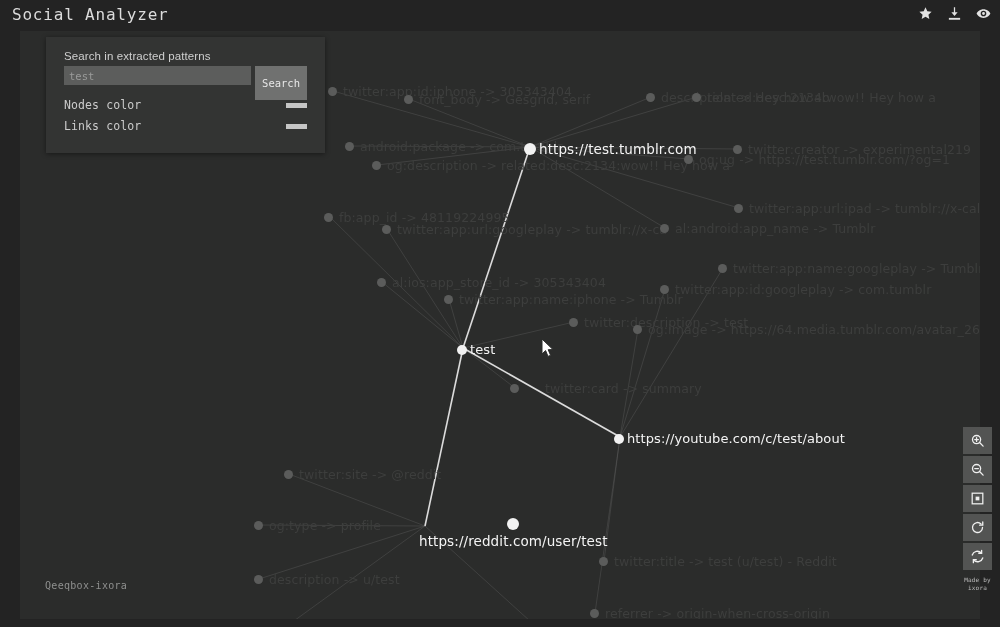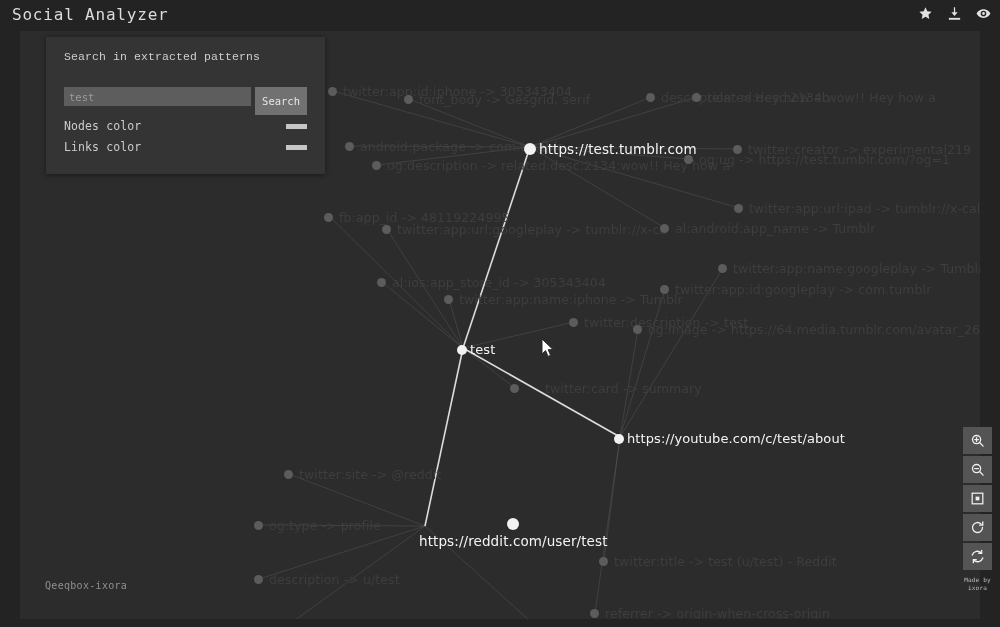--- a/index.html
+++ b/index.html
@@ -140,24 +140,24 @@
     font-size: 11px;
     color: #ffffff;
     line-height: 1;
     cursor: pointer;
     text-shadow: 0 0 1px #000;
   }
   #sb-body {
     padding: 13px 18px 18px 18px;
   }
   #sb-caption {
-    font-family: Liberation Mono, monospace;
+    font-family: Liberation Sans, sans-serif;
     font-size: 11.5px;
     color: #cfcfcf;
-    margin-bottom: 24px;
+    margin-bottom: 4px;
     letter-spacing: .1px;
   }
   #sb-searchrow {
     display: flex;
     align-items: stretch;
     height: 19px;
     margin-bottom: 11px;
   }
   #sb-input {
     flex: 1 1 auto;
@@ -172,21 +172,21 @@
   }
   #sb-searchbtn {
     flex: 0 0 auto;
     margin-left: 4px;
     background: #707170;
     border: none;
     color: #e7e7e7;
     font-family: "DejaVu Sans Mono", monospace;
     font-size: 10.5px;
     padding: 0 7px;
-    height: 28px;
+    height: 34px;
     cursor: pointer;
   }
   .sb-colorrow {
     display: flex;
     align-items: center;
     justify-content: space-between;
     height: 18px;
     margin-top: 3px;
     gap: 7px;
   }

